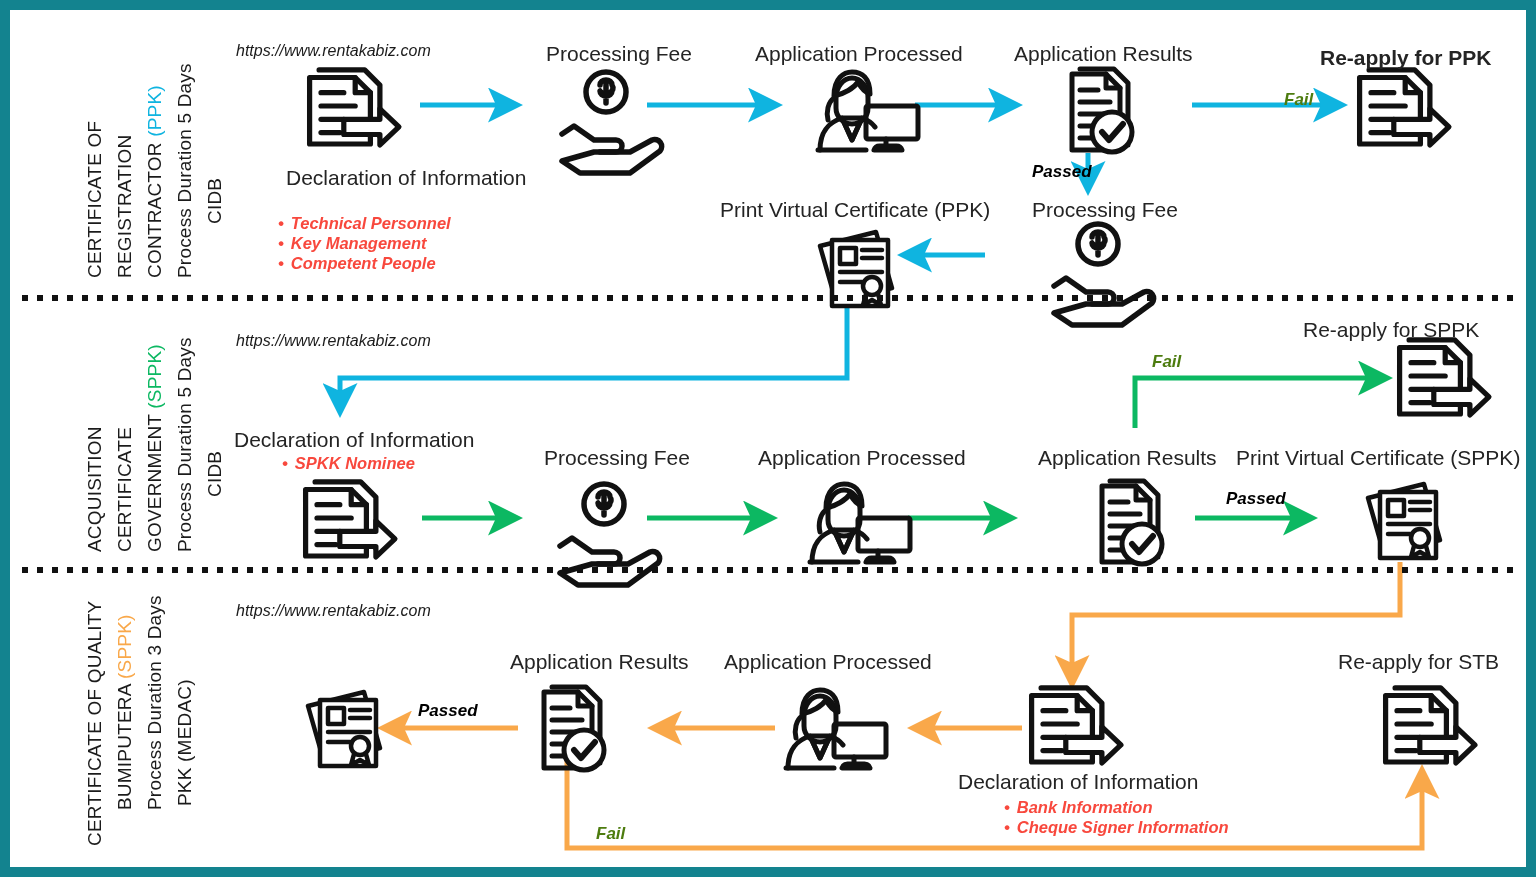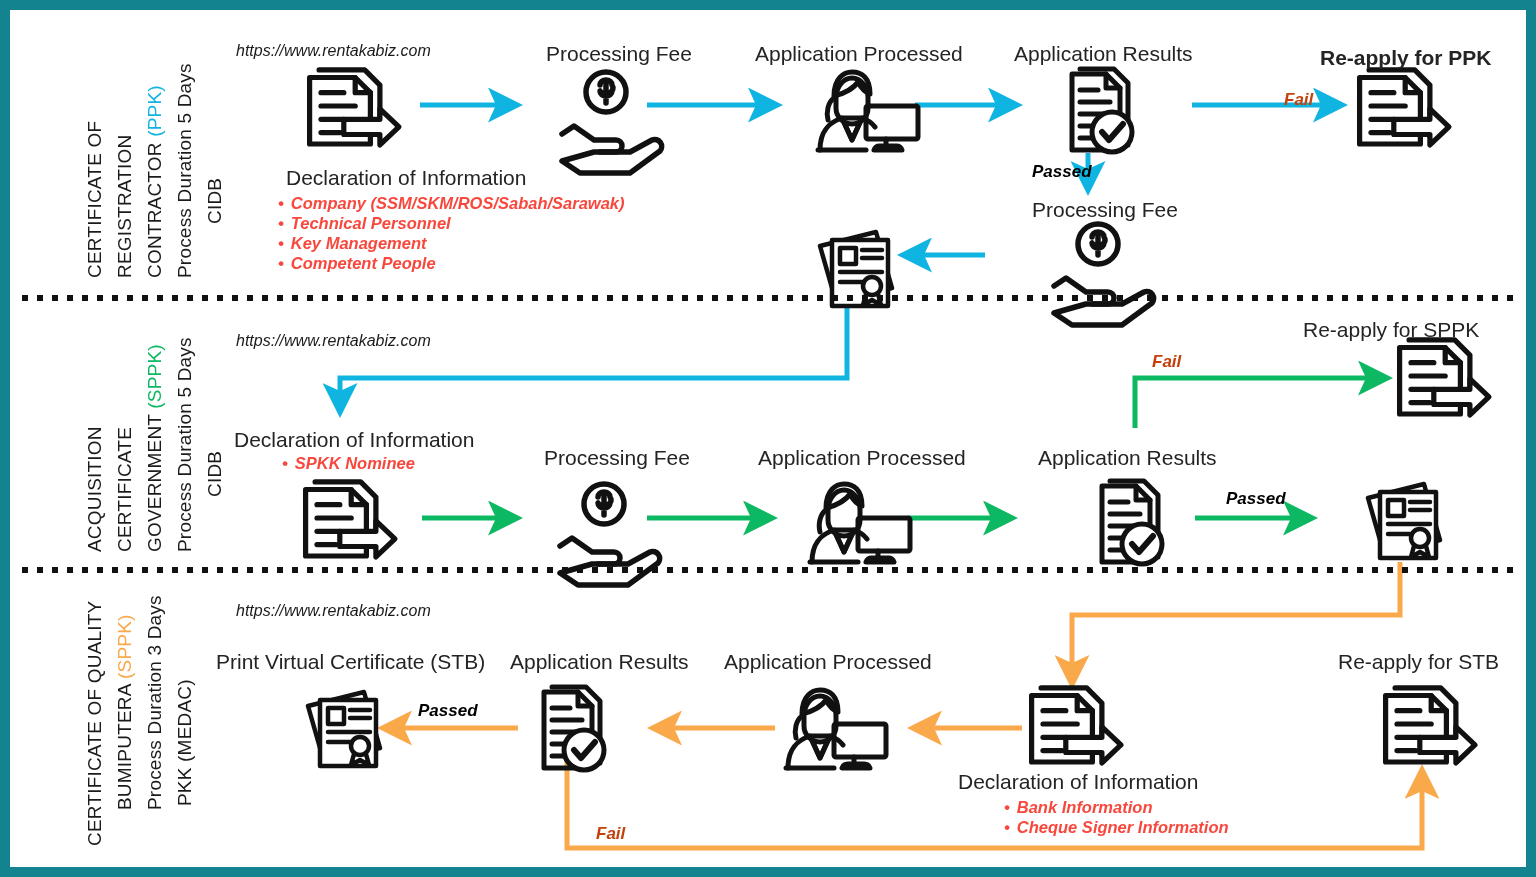--- a/index.html
+++ b/index.html
@@ -61,21 +61,21 @@
     white-space:nowrap;
   }
   .declitem .bullet{margin-right:7px;}
   .tag{
     position:absolute;
     font-size:17px;
     font-style:italic;
     font-weight:bold;
     white-space:nowrap;
   }
-  .tag.fail{color:#c2410c;}
+  .tag.fail{color:#4d7c0f;}
   .tag.passed{color:#000000;}
 </style>
 </head>
 <body>
 
 <div id="page">
   <div id="canvas">
 
     <svg class="abs" style="left:0;top:0;" width="1516" height="857" viewBox="0 0 1516 857">
       <defs>
@@ -343,23 +343,23 @@
       <span>CIDB</span>
     </div>
 
     <div class="url" style="left:226px;top:32px;">https://www.rentakabiz.com</div>
 
     <div class="steplabel" style="left:536px;top:32px;">Processing Fee</div>
     <div class="steplabel" style="left:745px;top:32px;">Application Processed</div>
     <div class="steplabel" style="left:1004px;top:32px;">Application Results</div>
     <div class="steplabel" style="left:1310px;top:36px;font-weight:bold;">Re-apply for PPK</div>
     <div class="steplabel" style="left:1022px;top:188px;">Processing Fee</div>
+    <div class="steplabel" style="left:710px;top:188px;">Print Virtual Certificate (PPK)</div>
 
     <div class="declhead" style="left:276px;top:156px;">Declaration of Information</div>
-    <div class="declitem" style="left:268px;top:184px;"><span class="bullet">•</span><span>Company (SSM/SKM/ROS/Sabah/Sarawak)</span></div>
     <div class="declitem" style="left:268px;top:204px;font-style:italic;"><span class="bullet">•</span><span>Technical Personnel</span></div>
     <div class="declitem" style="left:268px;top:224px;"><span class="bullet">•</span><span>Key Management</span></div>
     <div class="declitem" style="left:268px;top:244px;"><span class="bullet">•</span><span>Competent People</span></div>
 
     <div class="tag fail" style="left:1274px;top:80px;">Fail</div>
     <div class="tag passed" style="left:1022px;top:152px;">Passed</div>
 
     <div class="rowlabel upper" style="left:74px;top:542px;">
       <span>ACQUISITION</span>
     </div>
@@ -378,40 +378,40 @@
 
     <div class="url" style="left:226px;top:322px;">https://www.rentakabiz.com</div>
 
     <div class="steplabel" style="left:1293px;top:308px;">Re-apply for SPPK</div>
     <div class="declhead" style="left:224px;top:418px;">Declaration of Information</div>
     <div class="declitem" style="left:272px;top:444px;"><span class="bullet">•</span><span>SPKK Nominee</span></div>
 
     <div class="steplabel" style="left:534px;top:436px;">Processing Fee</div>
     <div class="steplabel" style="left:748px;top:436px;">Application Processed</div>
     <div class="steplabel" style="left:1028px;top:436px;">Application Results</div>
+    <div class="steplabel" style="left:1226px;top:436px;">Print Virtual Certificate (SPPK)</div>
 
     <div class="tag fail" style="left:1142px;top:342px;">Fail</div>
     <div class="tag passed" style="left:1216px;top:479px;">Passed</div>
 
     <div class="rowlabel upper" style="left:74px;top:836px;">
       <span>CERTIFICATE OF QUALITY</span>
     </div>
     <div class="rowlabel upper" style="left:104px;top:800px;">
       <span>BUMIPUTERA </span><span class="accent-orange">(SPPK)</span>
     </div>
     <div class="rowlabel" style="left:134px;top:800px;">
       <span>Process Duration 3 Days</span>
     </div>
     <div class="rowlabel accent-orange" style="left:164px;top:796px;">
       <span>PKK (MEDAC)</span>
     </div>
 
     <div class="url" style="left:226px;top:592px;">https://www.rentakabiz.com</div>
 
-    <div class="steplabel" style="left:206px;top:640px;">Print Virtual Certificate (STB)</div>
     <div class="steplabel" style="left:500px;top:640px;">Application Results</div>
     <div class="steplabel" style="left:714px;top:640px;">Application Processed</div>
     <div class="steplabel" style="left:1328px;top:640px;">Re-apply for STB</div>
 
     <div class="declhead" style="left:948px;top:760px;">Declaration of Information</div>
     <div class="declitem" style="left:994px;top:788px;"><span class="bullet">•</span><span>Bank Information</span></div>
     <div class="declitem" style="left:994px;top:808px;"><span class="bullet">•</span><span>Cheque Signer Information</span></div>
 
     <div class="tag passed" style="left:408px;top:691px;">Passed</div>
     <div class="tag fail" style="left:586px;top:814px;">Fail</div>

